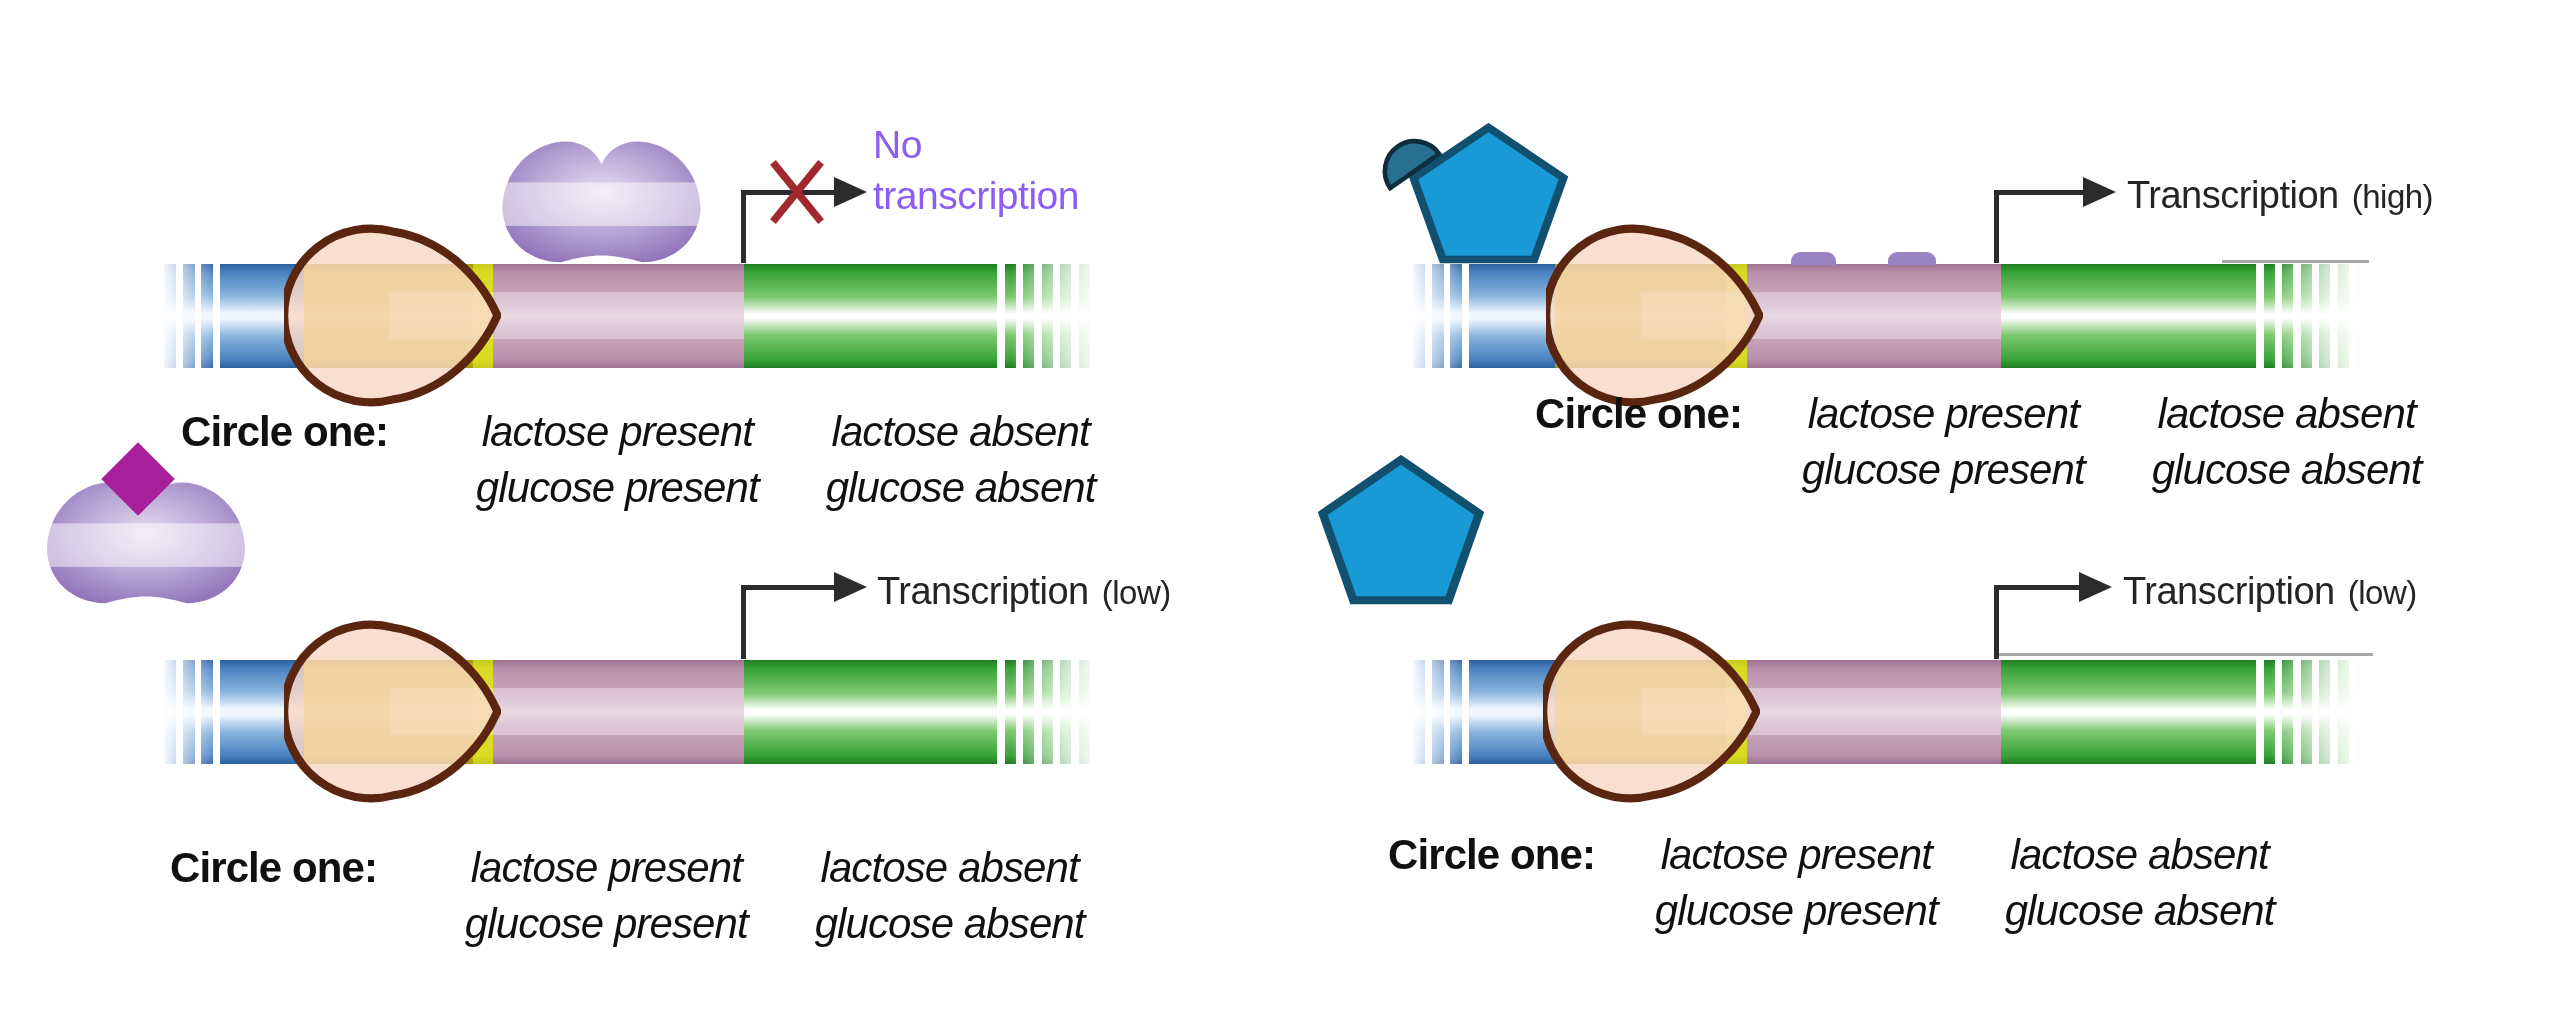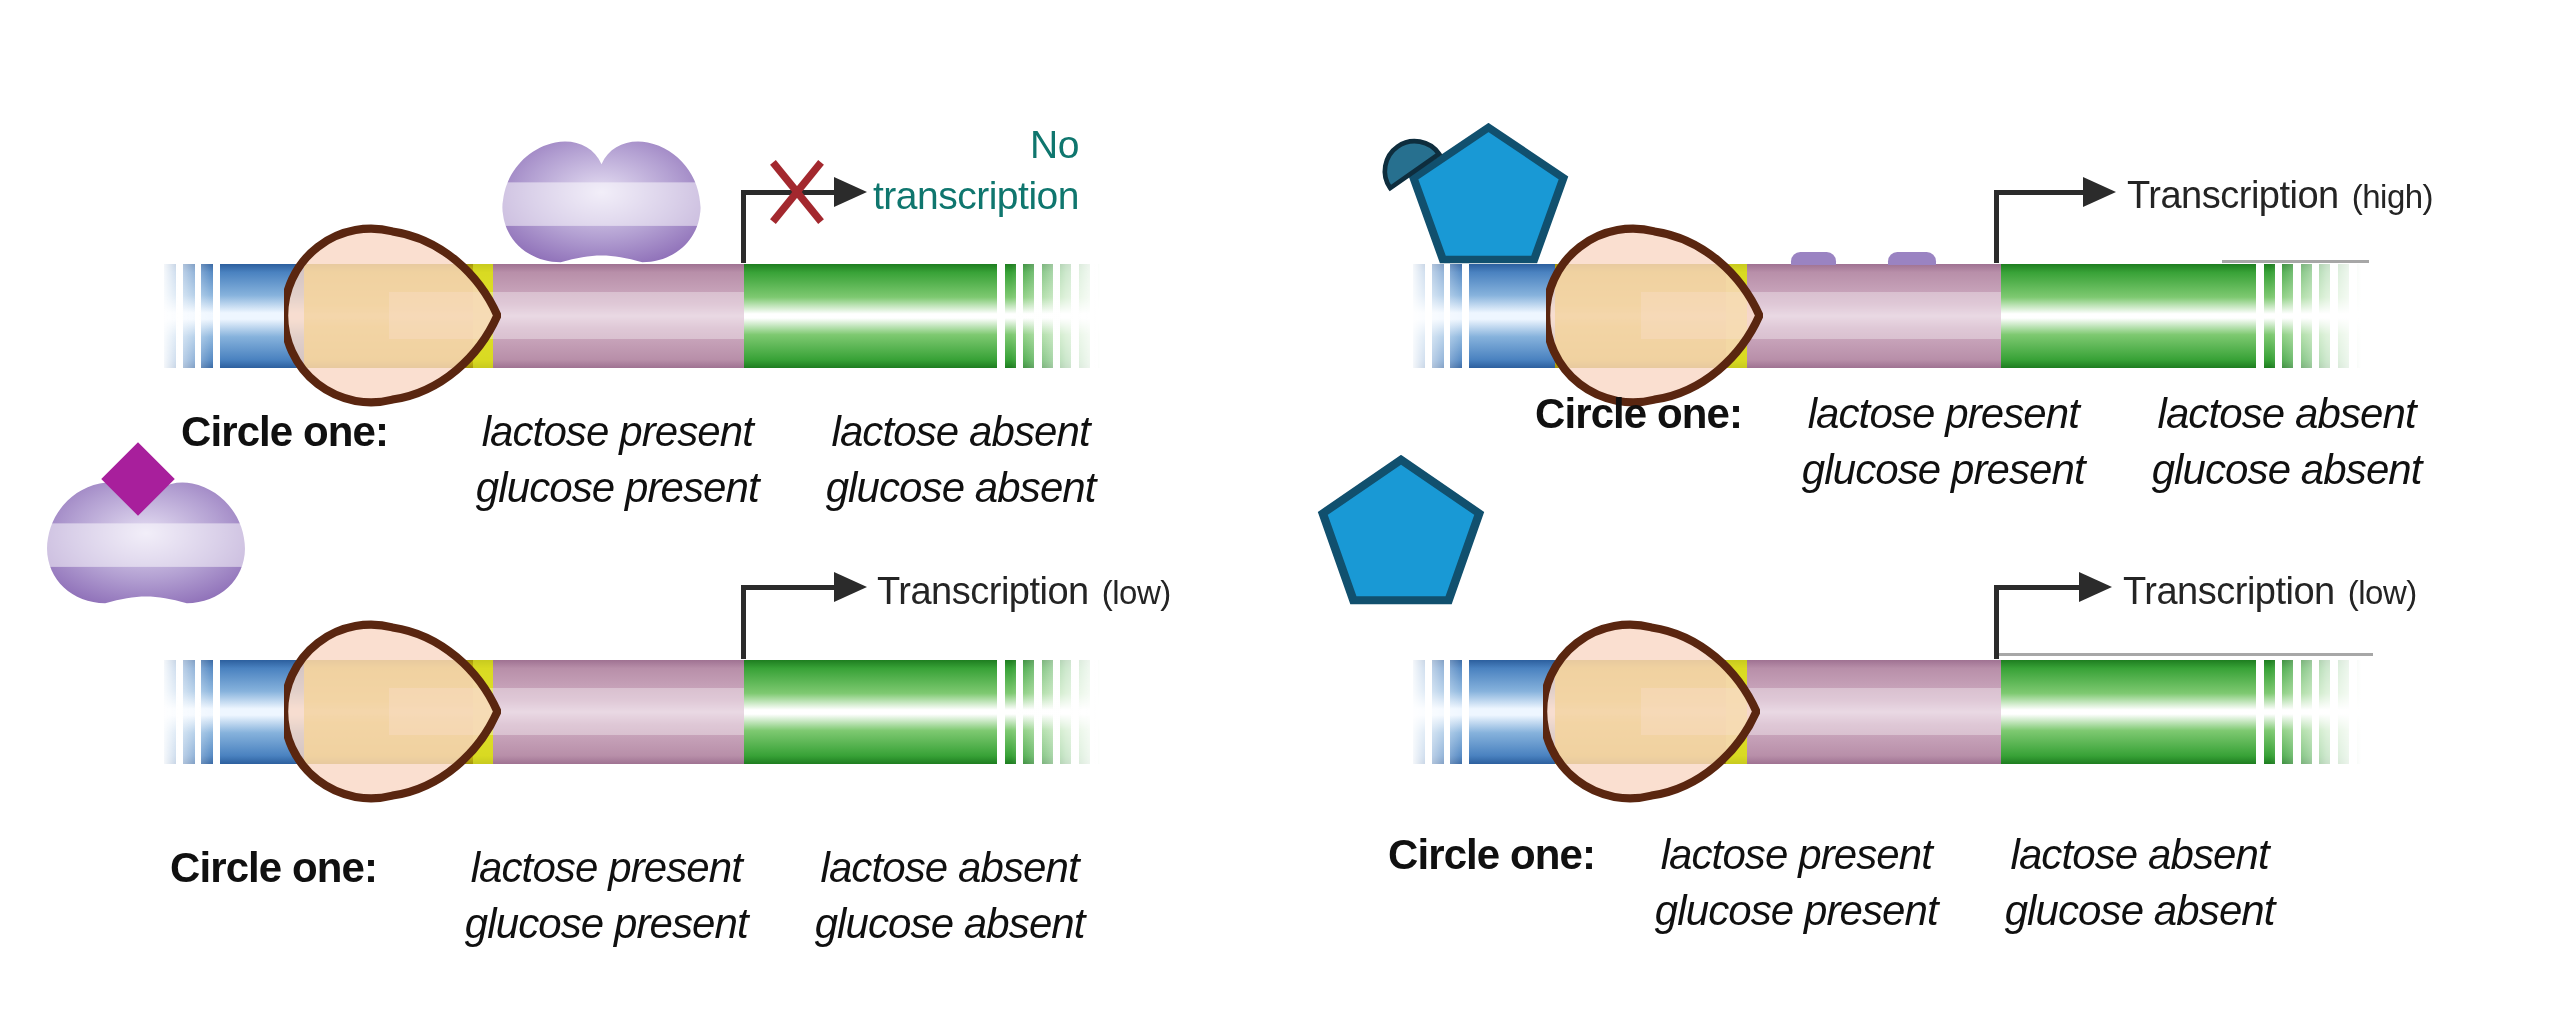--- a/index.html
+++ b/index.html
@@ -38,21 +38,21 @@
   
   .vline{position:absolute;width:4.6px;background:var(--arrow_black,#2b2b2b);}
   .hline{position:absolute;height:4.6px;background:var(--arrow_black,#2b2b2b);}
   .ahead{position:absolute;width:0;height:0;border-top:15px solid transparent;
          border-bottom:15px solid transparent;border-left:33px solid var(--arrow_black,#2b2b2b);}
 
   
   .tr-label{position:absolute;display:flex;align-items:baseline;gap:13px;
             transform:translateY(-50%);font-size:38px;color:#242424;letter-spacing:-0.5px;white-space:nowrap;}
   .tr-label .lvl{font-size:33px;}
-  .no-label{position:absolute;font-size:39px;line-height:51px;color:#0f766e;letter-spacing:-0.5px;text-align:right;}
+  .no-label{position:absolute;font-size:39px;line-height:51px;color:#8b5cf6;letter-spacing:-0.5px;}
 
   .choice{position:absolute;display:grid;grid-template-columns:var(--lw,260px) 334px 334px;
           gap:0 9.3px;font-size:42px;line-height:56px;color:#101010;white-space:nowrap;}
   .choice .lbl{font-weight:bold;letter-spacing:-0.9px;}
   .choice .opt{font-style:italic;text-align:center;letter-spacing:-0.9px;}
 
   
   .molecule{position:absolute;}
   .diamond{position:absolute;width:52px;height:52px;transform:rotate(45deg);
            background:var(--inducer_magenta,#a81f9c);}

